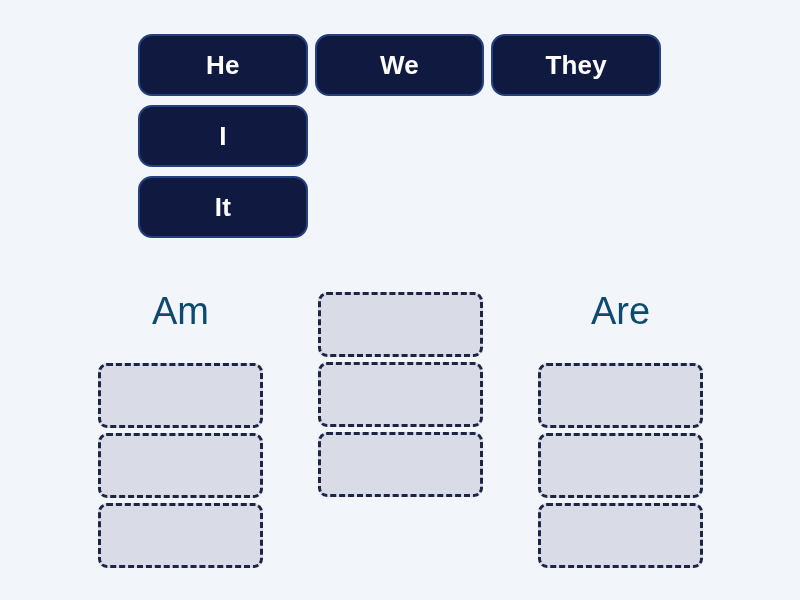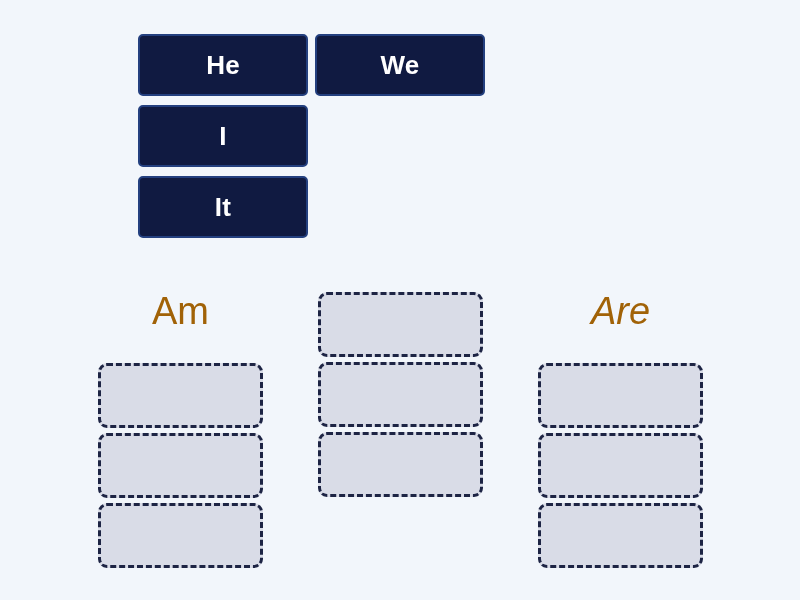--- a/index.html
+++ b/index.html
@@ -35,21 +35,21 @@
     flex-direction: row;
     margin-bottom: 9px;
   }
   .tile {
     width: 170px;
     height: 62px;
     box-sizing: border-box;
     margin-right: 7px;
     background: #101a41;
     border: 2px solid #24407f;
-    border-radius: 5px;
+    border-radius: 14px;
     color: #ffffff;
     font-size: 26px;
     font-weight: bold;
     display: flex;
     align-items: center;
     justify-content: center;
     letter-spacing: 0.2px;
     cursor: move;
     user-select: none;
   }
@@ -65,26 +65,25 @@
     width: 605px;
     display: flex;
     flex-direction: row;
   }
   .column {
     width: 165px;
     margin-right: 55px;
   }
   .column:last-child {
     margin-right: 0;
-    font-style: italic;
   }
   .column-heading {
     font-size: 38px;
     font-weight: normal;
-    color: #a16207;
+    color: #0c4a6e;
     text-align: center;
     line-height: 1;
     margin: 0 0 33px 0;
     height: 38px;
   }
   .dropzone {
     width: 165px;
     height: 65px;
     box-sizing: border-box;
     background: #d9dce7;
@@ -102,20 +101,23 @@
 <div id="stage">
 
   <div class="word-bank">
 
     <div class="tile-row">
       <div class="tile">
         <span class="tile-label">He</span>
       </div>
       <div class="tile">
         <span class="tile-label">We</span>
+      </div>
+      <div class="tile">
+        <span class="tile-label">They</span>
       </div>
     </div>
 
     <div class="tile-row">
       <div class="tile">
         <span class="tile-label">I</span>
       </div>
     </div>
 
     <div class="tile-row">

